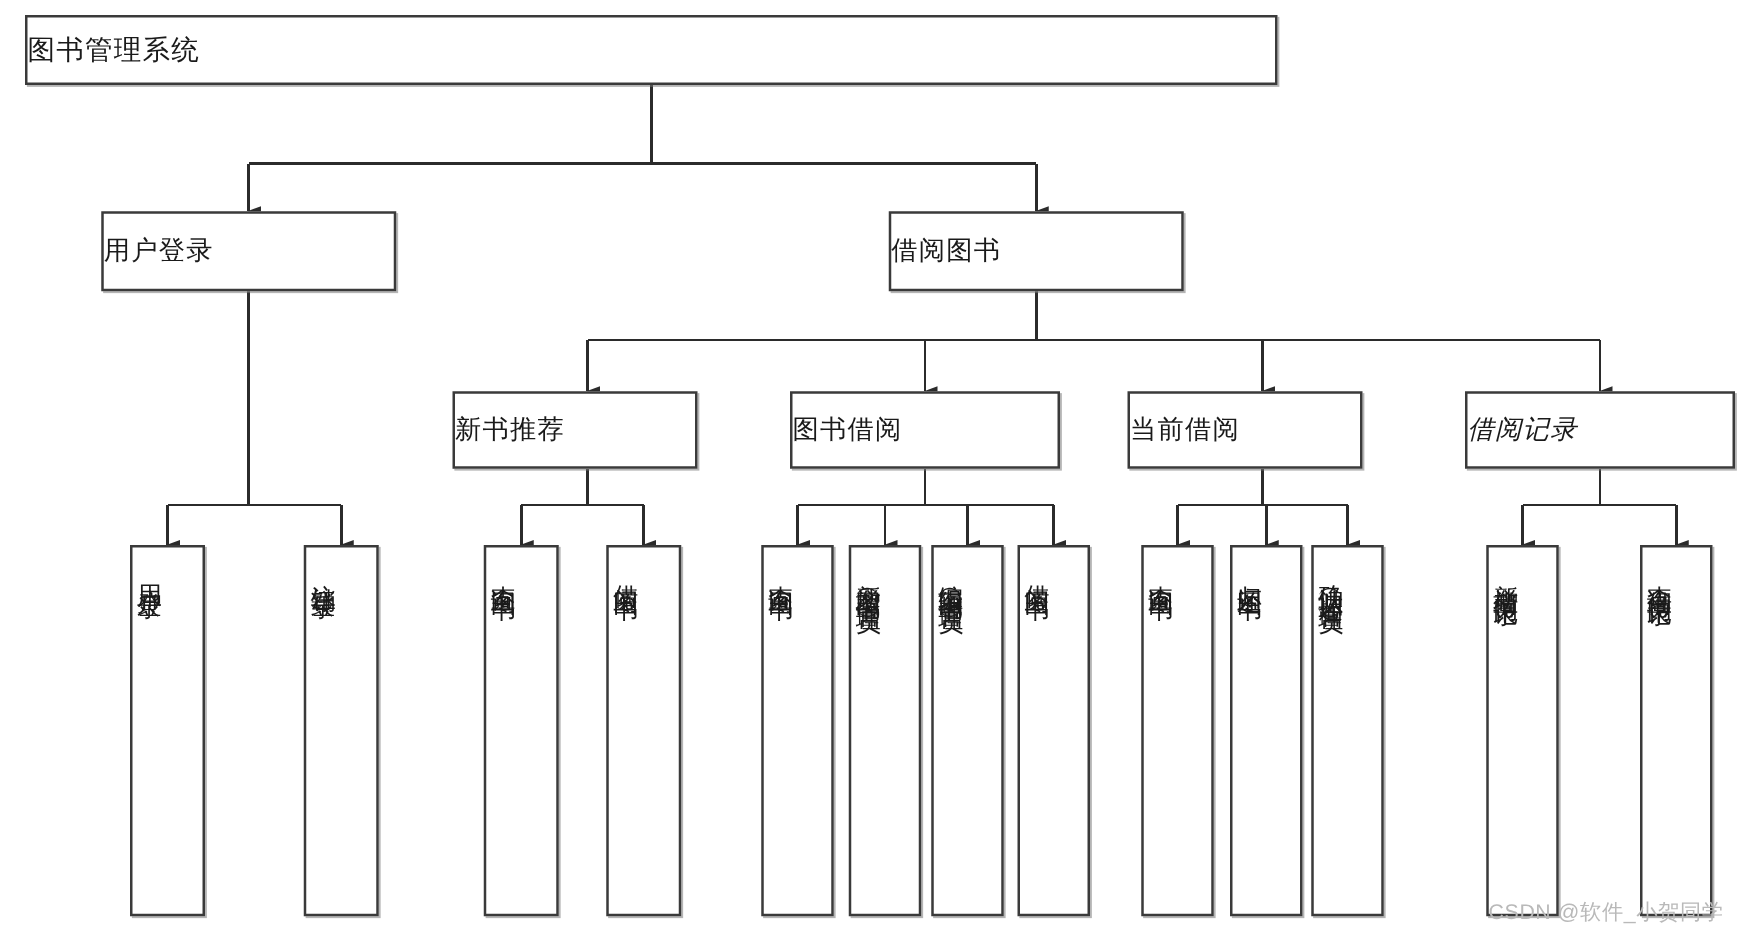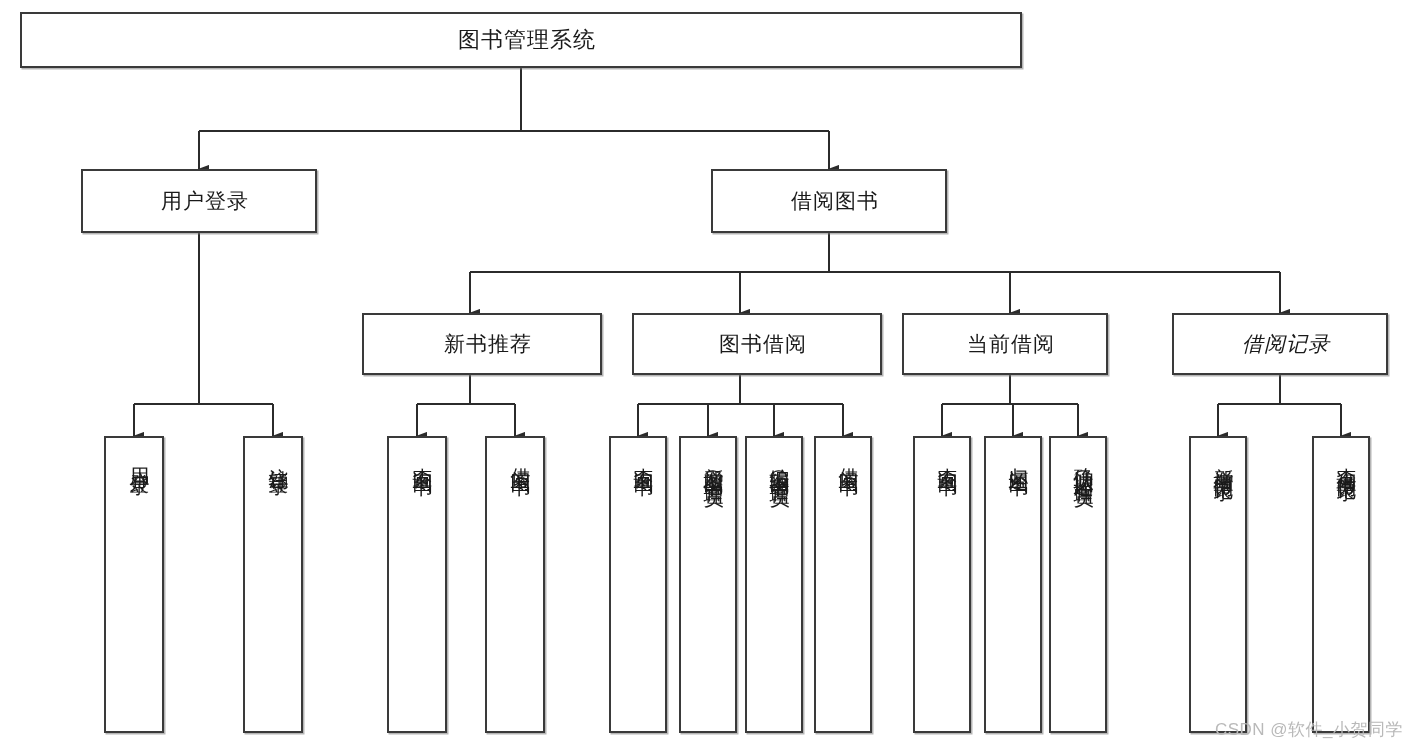--- a/index.html
+++ b/index.html
@@ -27,23 +27,21 @@
     height: 747px;
     pointer-events: none;
   }
   .node {
     position: absolute;
     box-sizing: border-box;
     background: #ffffff;
     border: 2px solid #3a3a3a;
     display: flex;
     align-items: center;
-    justify-content: center;
     box-shadow: 1.5px 1.5px 0 0 rgba(120,120,120,0.55);
-    padding-left: 12px;
   }
   .node-label {
     font-size: 21px;
     line-height: 1.18;
     letter-spacing: 1px;
     color: #1a1a1a;
     white-space: nowrap;
     text-align: center;
   }
   .node.level-0 .node-label { font-size: 22px; }
@@ -57,21 +55,21 @@
     writing-mode: vertical-rl;
     text-orientation: upright;
     font-size: 20px;
     line-height: 1.30;
     letter-spacing: 3px;
     white-space: pre-wrap;
     max-height: 272px;
   }
   #watermark {
     position: absolute;
-    right: 2px;
+    right: 26px;
     bottom: 6px;
     font-size: 17px;
     color: #b9b9b9;
     letter-spacing: 0.5px;
     white-space: nowrap;
     font-family: "Liberation Sans", "DejaVu Sans", sans-serif;
     text-align: right;
   }
 </style>
 </head>
@@ -125,27 +123,27 @@
   <div id="node-layer">
       <div class="node level-0" style="left: 20px; top: 12px; width: 1002px; height: 56px;">
         <span class="node-label">图书管理系统</span>
       </div>
       <div class="node level-1" style="left: 81px; top: 169px; width: 236px; height: 64px;">
         <span class="node-label">用户登录</span>
       </div>
       <div class="node level-1" style="left: 711px; top: 169px; width: 236px; height: 64px;">
         <span class="node-label">借阅图书</span>
       </div>
-      <div class="node level-2" style="left: 362px; top: 313px; width: 240px; height: 62px;">
+      <div class="node level-2" style="left: 362px; top: 313px; width: 196px; height: 62px;">
         <span class="node-label">新书推荐</span>
       </div>
-      <div class="node level-2" style="left: 632px; top: 313px; width: 250px; height: 62px;">
+      <div class="node level-2" style="left: 632px; top: 313px; width: 216px; height: 62px;">
         <span class="node-label">图书借阅</span>
       </div>
-      <div class="node level-2" style="left: 902px; top: 313px; width: 206px; height: 62px;">
+      <div class="node level-2" style="left: 902px; top: 313px; width: 188px; height: 62px;">
         <span class="node-label">当前借阅</span>
       </div>
       <div class="node level-2" style="left: 1172px; top: 313px; width: 216px; height: 62px; font-style: italic;">
         <span class="node-label">借阅记录</span>
       </div>
       <div class="node level-3 leaf" style="left: 104px; top: 436px; width: 60px; height: 297px;">
         <span class="node-label">用户登录</span>
       </div>
       <div class="node level-3 leaf" style="left: 243px; top: 436px; width: 60px; height: 297px;">
         <span class="node-label">注销登录</span>

